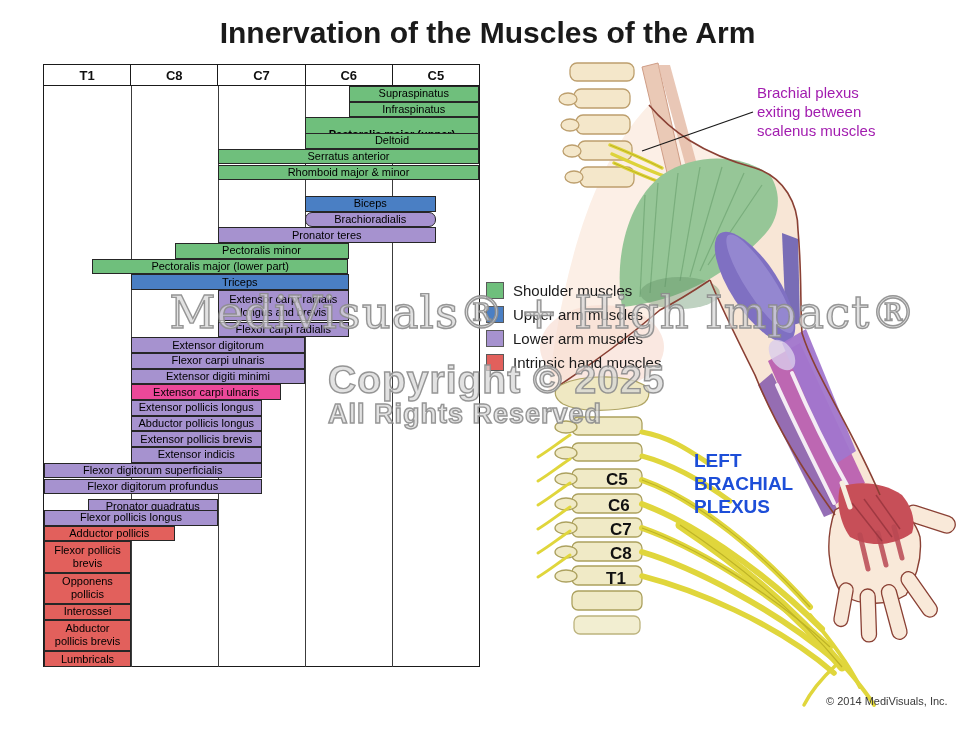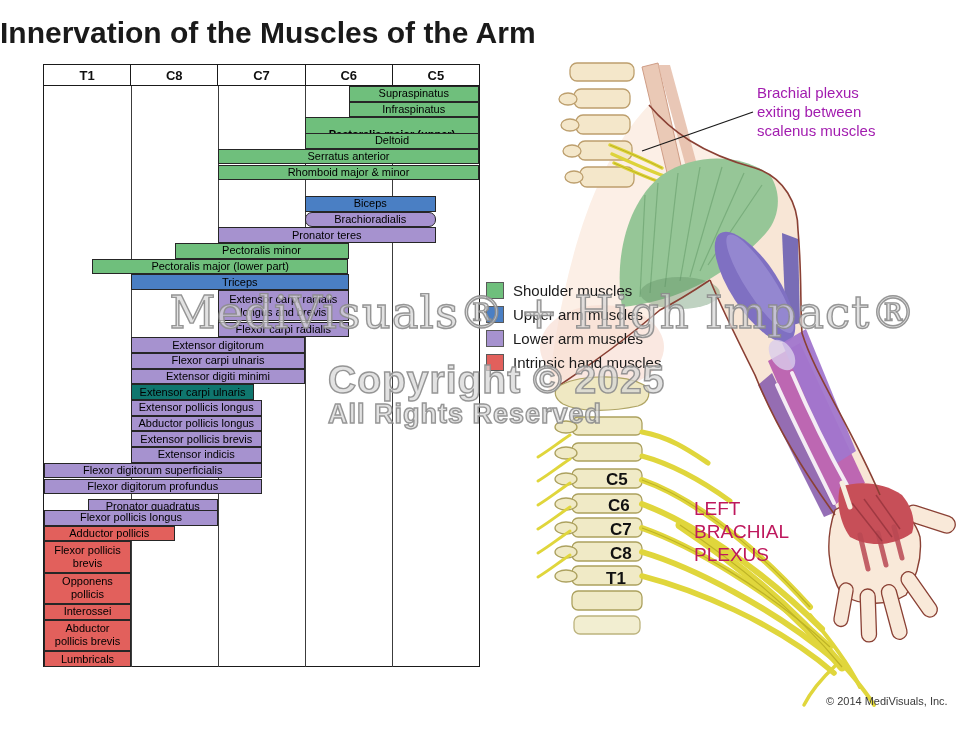--- a/index.html
+++ b/index.html
@@ -1,18 +1,18 @@
 <!DOCTYPE html>
 <html><head>
 <meta charset="utf-8">
 <style>
   html,body{margin:0;padding:0;background:#fff;}
   .page{position:relative;width:975px;height:732px;background:#fff;overflow:hidden;
         font-family:"Liberation Sans",sans-serif;}
-  .title{position:absolute;left:0;top:16px;width:100%;text-align:left;
+  .title{position:absolute;left:0;top:16px;width:100%;text-align:center;
          font-size:30px;font-weight:bold;color:#1a1a1a;letter-spacing:0px;}
   
   .chart{position:absolute;left:43px;top:64px;width:435px;height:601px;
          border:1.5px solid #1a1a1a;box-sizing:content-box;z-index:1;background:#fff;}
   .chart-header{display:flex;height:20px;border-bottom:1.5px solid #1a1a1a;}
   .hcell{flex:1;display:flex;align-items:center;justify-content:center;
          font-size:13px;font-weight:bold;color:#111;border-right:1px solid #1a1a1a;}
   .hcell:last-child{border-right:none;}
   .chart-body{position:relative;height:581px;}
   .vline{position:absolute;top:0;bottom:0;width:1px;background:#3c3c3c;}
@@ -22,22 +22,22 @@
   .bar.multi{white-space:normal;}
   
   .legend{position:absolute;left:486px;top:281px;z-index:3;}
   .legend-row{display:flex;align-items:center;margin-bottom:6px;height:18px;}
   .legend-swatch{width:18px;height:17px;border:1.5px solid #5a5a5a;margin-right:9px;
                  box-sizing:border-box;flex:0 0 auto;}
   .legend-label{font-size:15px;color:#1a1a1a;}
   
   .callout{position:absolute;left:757px;top:83px;width:170px;font-size:15px;
            line-height:19px;color:#a21caf;white-space:pre-line;z-index:2;}
-  .plexus-title{position:absolute;left:694px;top:449px;font-size:19px;font-weight:normal;
-                line-height:23px;color:#be185d;white-space:pre-line;z-index:2;margin-top:48px;}
+  .plexus-title{position:absolute;left:694px;top:449px;font-size:19px;font-weight:bold;
+                line-height:23px;color:#1d4ed8;white-space:pre-line;z-index:2;}
   .nerve-root{position:absolute;font-size:17px;font-weight:bold;color:#111;z-index:2;}
   .nr-0{left:606px;top:470px;}
   .nr-1{left:608px;top:496px;}
   .nr-2{left:610px;top:520px;}
   .nr-3{left:610px;top:544px;}
   .nr-4{left:606px;top:569px;}
   .footer-credit{position:absolute;left:826px;top:695px;font-size:11px;color:#3a3a3a;z-index:2;}
   
   .wm{position:absolute;z-index:6;color:rgba(255,255,255,0.45);
       -webkit-text-stroke:1.4px rgba(140,140,140,0.9);
@@ -79,21 +79,21 @@
         <div class="bar" style="left: 261px; width: 130.5px; top: 125.6px; height: 15.7px; background: rgb(166, 146, 207); border-radius: 7px;">Brachioradialis</div>
         <div class="bar" style="left: 174px; width: 217.5px; top: 141.3px; height: 15.7px; background: rgb(166, 146, 207);">Pronator teres</div>
         <div class="bar" style="left: 130.5px; width: 174px; top: 157px; height: 15.7px; background: rgb(111, 191, 124);">Pectoralis minor</div>
         <div class="bar" style="left: 47.85px; width: 256.65px; top: 172.7px; height: 15.7px; background: rgb(111, 191, 124);">Pectoralis major (lower part)</div>
         <div class="bar" style="left: 87px; width: 217.5px; top: 188.4px; height: 15.7px; background: rgb(74, 127, 196);">Triceps</div>
         <div class="bar multi" style="left: 174px; width: 130.5px; top: 204.1px; height: 31.4px; background: rgb(166, 146, 207);">Extensor carpi radialis<br>longus and brevis</div>
         <div class="bar" style="left: 174px; width: 130.5px; top: 235.5px; height: 15.7px; background: rgb(166, 146, 207);">Flexor carpi radialis</div>
         <div class="bar" style="left: 87px; width: 174px; top: 251.2px; height: 15.7px; background: rgb(166, 146, 207);">Extensor digitorum</div>
         <div class="bar" style="left: 87px; width: 174px; top: 266.9px; height: 15.7px; background: rgb(166, 146, 207);">Flexor carpi ulnaris</div>
         <div class="bar" style="left: 87px; width: 174px; top: 282.6px; height: 15.7px; background: rgb(166, 146, 207);">Extensor digiti minimi</div>
-        <div class="bar" style="left: 87px; width: 123px; top: 298.3px; height: 15.7px; background: #0f766e;">Extensor carpi ulnaris</div>
+        <div class="bar" style="left: 87px; width: 150px; top: 298.3px; height: 15.7px; background: #ec4899;">Extensor carpi ulnaris</div>
         <div class="bar" style="left: 87px; width: 130.5px; top: 314px; height: 15.7px; background: rgb(166, 146, 207);">Extensor pollicis longus</div>
         <div class="bar" style="left: 87px; width: 130.5px; top: 329.7px; height: 15.7px; background: rgb(166, 146, 207);">Abductor pollicis longus</div>
         <div class="bar" style="left: 87px; width: 130.5px; top: 345.4px; height: 15.7px; background: rgb(166, 146, 207);">Extensor pollicis brevis</div>
         <div class="bar" style="left: 87px; width: 130.5px; top: 361.1px; height: 15.7px; background: rgb(166, 146, 207);">Extensor indicis</div>
         <div class="bar" style="left: 0px; width: 217.5px; top: 376.8px; height: 15.7px; background: rgb(166, 146, 207);">Flexor digitorum superficialis</div>
         <div class="bar" style="left: 0px; width: 217.5px; top: 392.5px; height: 15.7px; background: rgb(166, 146, 207);">Flexor digitorum profundus</div>
         <div class="bar" style="left: 43.5px; width: 130.5px; top: 413px; height: 15.7px; background: rgb(166, 146, 207);">Pronator quadratus</div>
         <div class="bar" style="left: 0px; width: 174px; top: 423.9px; height: 15.7px; background: rgb(166, 146, 207);">Flexor pollicis longus</div>
         <div class="bar" style="left: 0px; width: 130.5px; top: 439.6px; height: 15.7px; background: rgb(226, 96, 92);">Adductor pollicis</div>
         <div class="bar multi" style="left: 0px; width: 87px; top: 455.3px; height: 31.4px; background: rgb(226, 96, 92);">Flexor pollicis<br>brevis</div>

